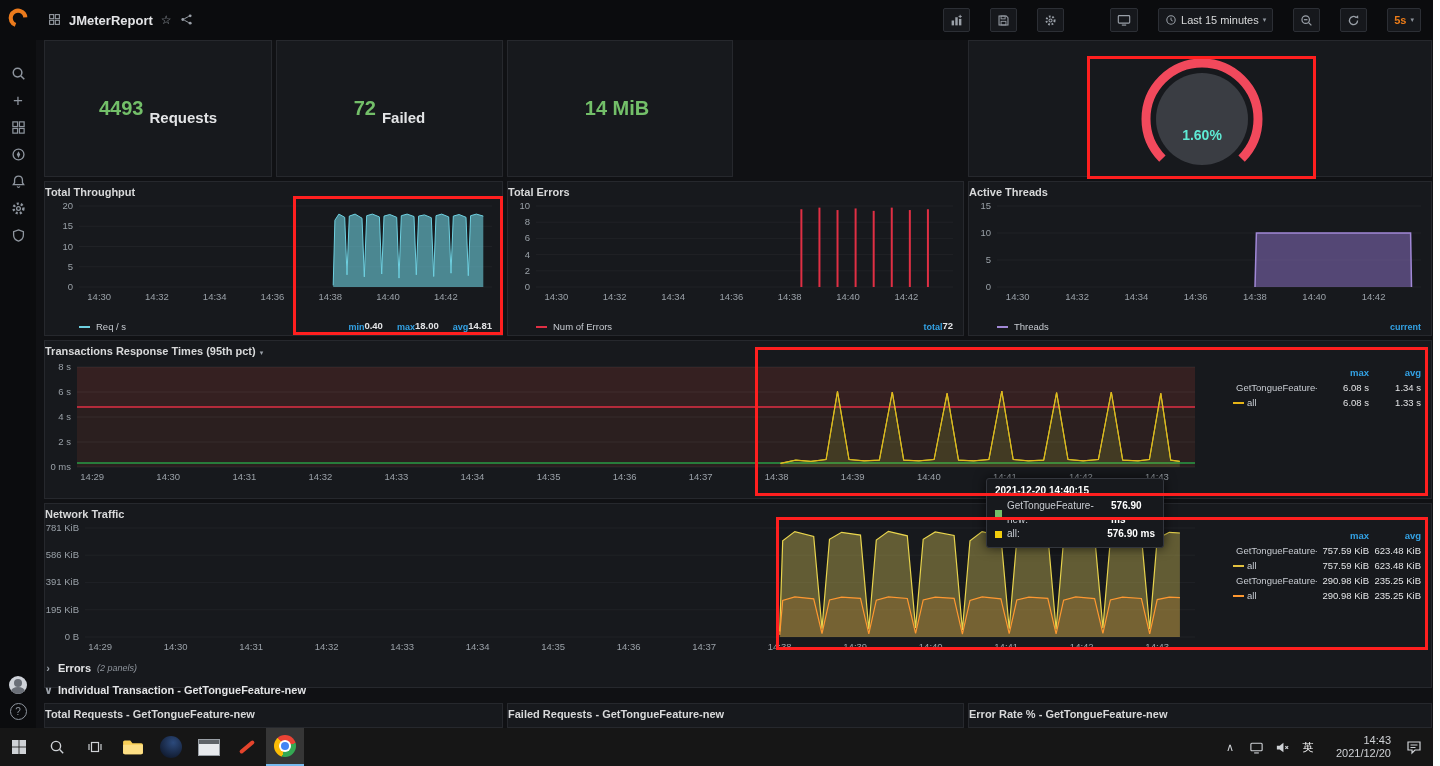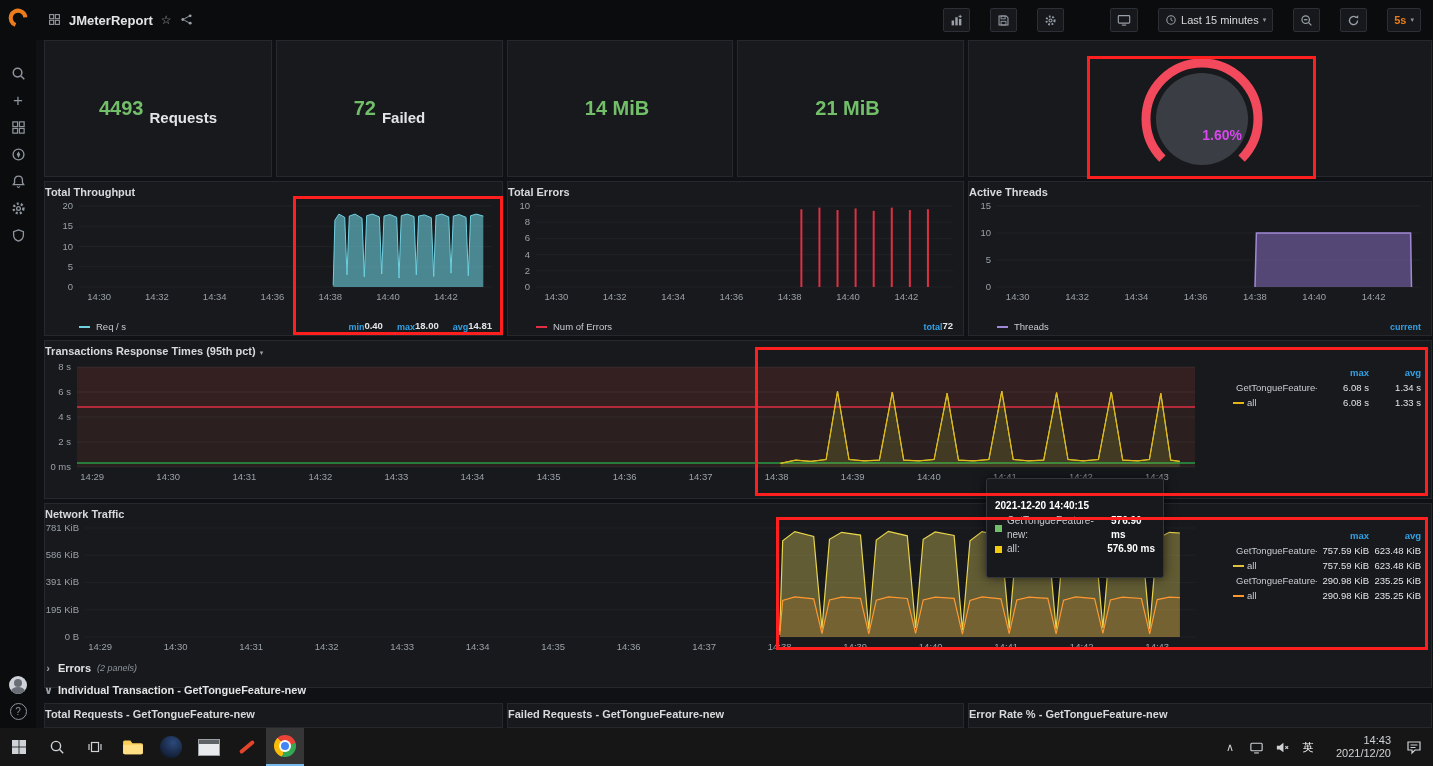--- a/index.html
+++ b/index.html
@@ -41,22 +41,22 @@
 .panel{position:absolute;background:#17191d;border:1px solid #26282d;}
 .panel-title{height:20px;line-height:20px;text-align:left;font-size:11px;font-weight:700;color:#d8d9da;
   position:relative;z-index:2;white-space:nowrap;overflow:hidden;}
 .t-caret{font-size:7px;color:#9aa0a8;margin-left:4px;}
 .chart{position:absolute;inset:0;}
 .statbox{position:absolute;inset:0;display:flex;align-items:center;justify-content:center;gap:6px;}
 .stat-val{font-size:20px;font-weight:700;color:#73bf69;}
 .stat-lbl{font-size:15px;font-weight:700;color:#e3e4e6;margin-top:17px;}
 
 
-.gauge-value{position:absolute;left:193px;top:86px;width:80px;text-align:right;
-  color:#d946ef;font-size:14px;font-weight:700;}
+.gauge-value{position:absolute;left:193px;top:86px;width:80px;text-align:center;
+  color:#5eead4;font-size:14px;font-weight:700;}
 
 
 .legend-bottom{position:absolute;left:34px;right:10px;bottom:3px;display:flex;
   justify-content:space-between;align-items:flex-end;z-index:2;}
 .lg-items{display:flex;align-items:center;gap:3px;font-size:9.5px;color:#c7cbd1;}
 .dash{display:inline-block;width:11px;height:2px;margin-right:3px;vertical-align:middle;}
 .lg-cols{display:flex;}
 .lg-col{margin-left:14px;text-align:right;display:flex;align-items:flex-end;}
 .lg-h{font-size:9px;font-weight:700;}
 .lg-v{font-size:9.5px;color:#e3e4e6;font-weight:600;min-height:12px;}
@@ -67,21 +67,21 @@
 .lgr-head .lgr-val{font-weight:700;}
 
 
 .dash-row{position:absolute;left:44px;height:18px;display:flex;align-items:center;gap:6px;}
 .row-chev{color:#9aa0a8;font-size:11px;font-weight:700;width:8px;text-align:center;}
 .row-title{font-size:11px;font-weight:700;color:#e3e4e6;}
 .row-meta{font-size:9px;font-style:italic;color:#8e949c;}
 
 
 .tooltip{position:absolute;left:986px;top:478px;width:178px;background:#17191d;border:1px solid #33363d;
-  border-radius:3px;padding:21px 8px;z-index:50;font-size:10px;color:#c7cbd1;box-shadow:0 0 12px rgba(0,0,0,.65);}
+  border-radius:3px;padding:6px 8px;z-index:50;font-size:10px;color:#c7cbd1;box-shadow:0 0 12px rgba(0,0,0,.65);}
 .tt-date{font-weight:700;color:#fff;margin-bottom:3px;}
 .tt-row{display:flex;align-items:center;gap:5px;line-height:14px;}
 .tt-sq{width:7px;height:7px;flex:none;}
 .tt-val{margin-left:auto;font-weight:700;color:#fff;}
 
 
 .annotation{position:absolute;border:3px solid #ff1f1f;z-index:60;pointer-events:none;}
 
 
 .taskbar{position:absolute;left:0;top:728px;width:1433px;height:38px;background:#161616;
@@ -252,26 +252,20 @@
   </div>
   <div class="panel" style="left:276px;top:40px;width:227px;height:137px">
     <div class="statbox">
       <span class="stat-val">72</span>
       <span class="stat-lbl">Failed</span>
     </div>
   </div>
   <div class="panel" style="left:507px;top:40px;width:226px;height:137px">
     <div class="statbox">
       <span class="stat-val">14 MiB</span>
-      <span class="stat-lbl"></span>
-    </div>
-  </div>
-  <div class="panel" style="left:737px;top:40px;width:227px;height:137px">
-    <div class="statbox">
-      <span class="stat-val">21 MiB</span>
       <span class="stat-lbl"></span>
     </div>
   </div>
 
   <div class="panel" style="left:968px;top:40px;width:464px;height:137px">
     <svg width="462" height="135">
       <circle cx="233" cy="78" r="46" fill="#3a3d43"></circle>
       <path d="M193.4 117.6 A 56 56 0 1 1 272.6 117.6" fill="none" stroke="#f2495c" stroke-width="9"></path>
     </svg>
     <div class="gauge-value">1.60%</div>

